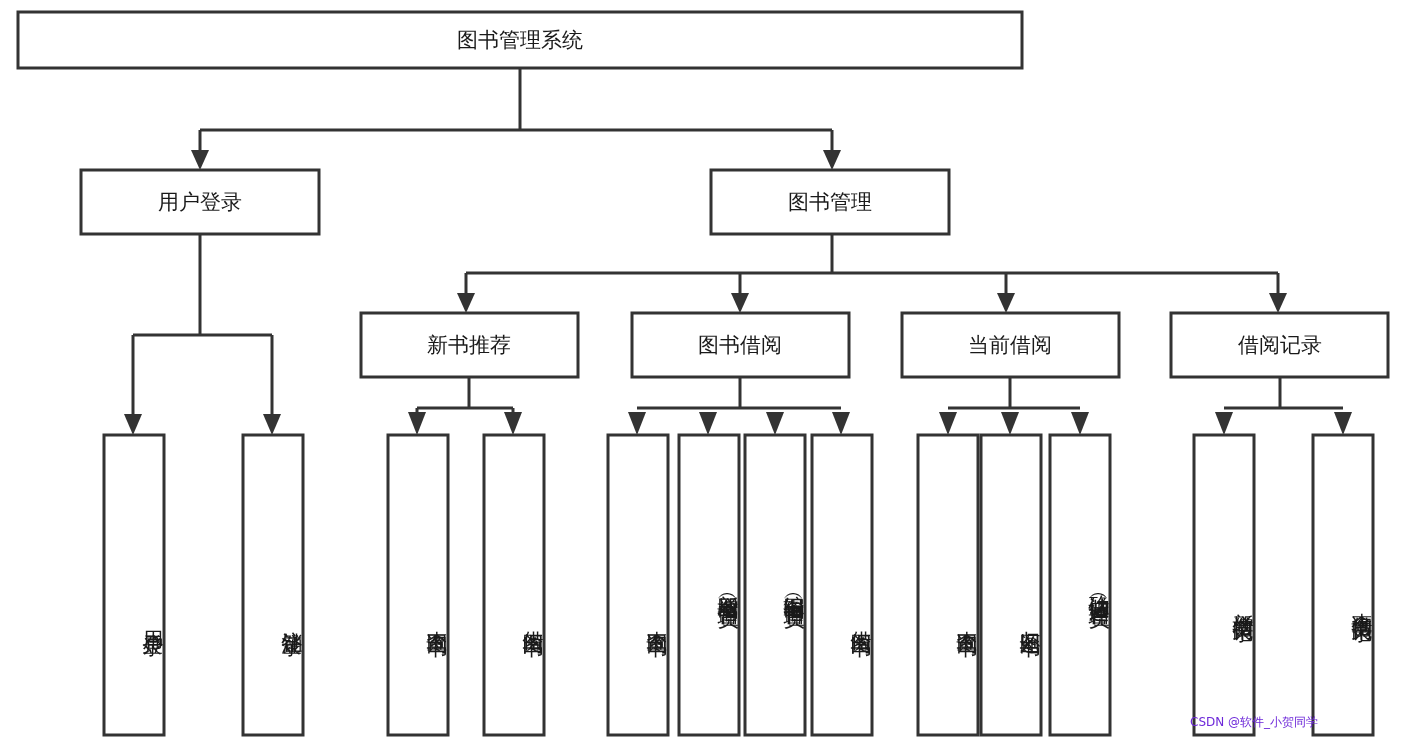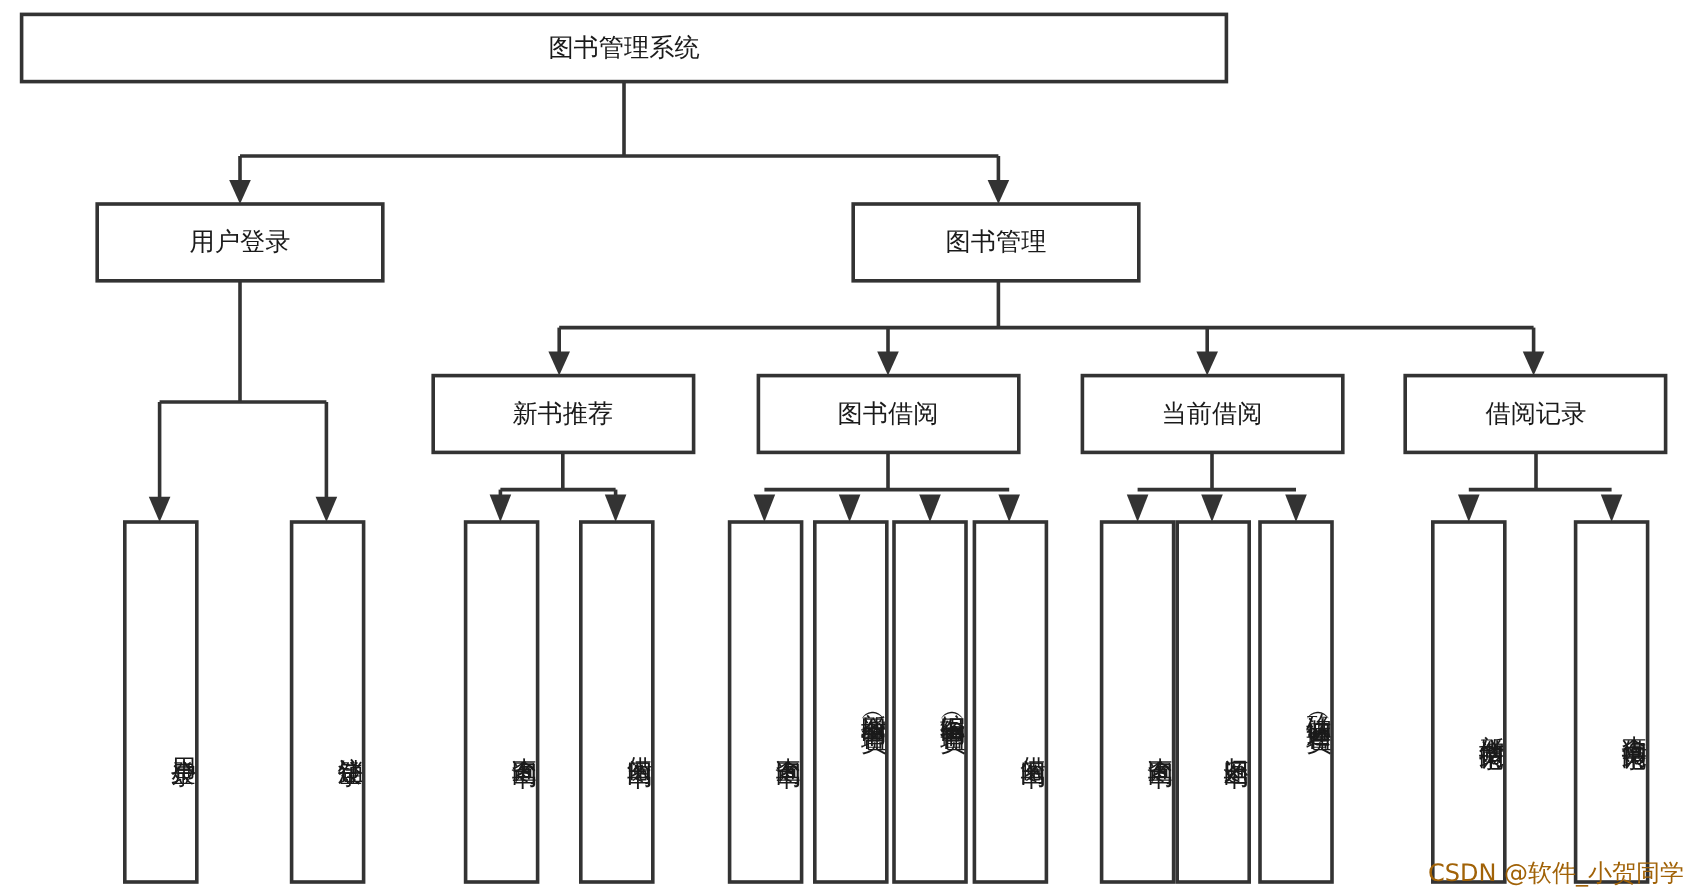--- a/index.html
+++ b/index.html
@@ -61,22 +61,22 @@
     text-align: center;
     white-space: nowrap;
     display: flex;
     align-items: flex-start;
     justify-content: center;
     pointer-events: none;
   }
   .watermark {
     position: absolute;
     font-family: "DejaVu Sans", "Liberation Sans", sans-serif;
-    font-size: 20px;
-    color: #a16207;
+    font-size: 12px;
+    color: #6d28d9;
     white-space: nowrap;
   }
 </style>
 </head>
 <body>
 
 <div id="diagram-root">
 
   <svg class="diagram-canvas" viewBox="0 0 1405 747">
     <defs>

